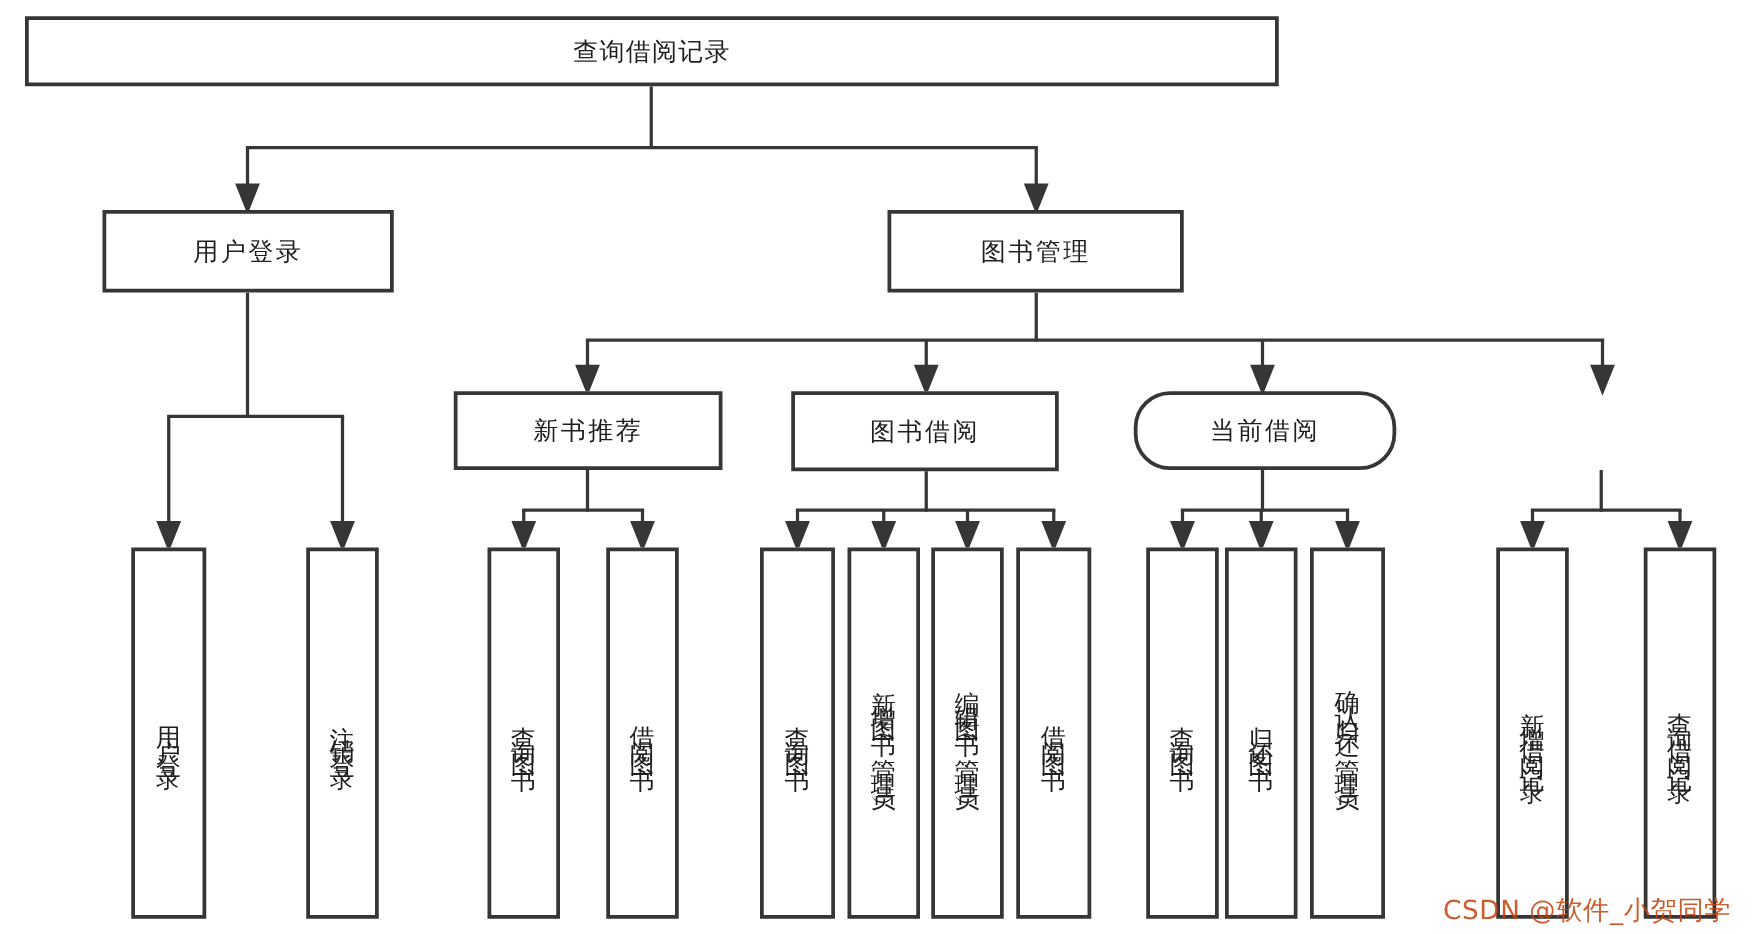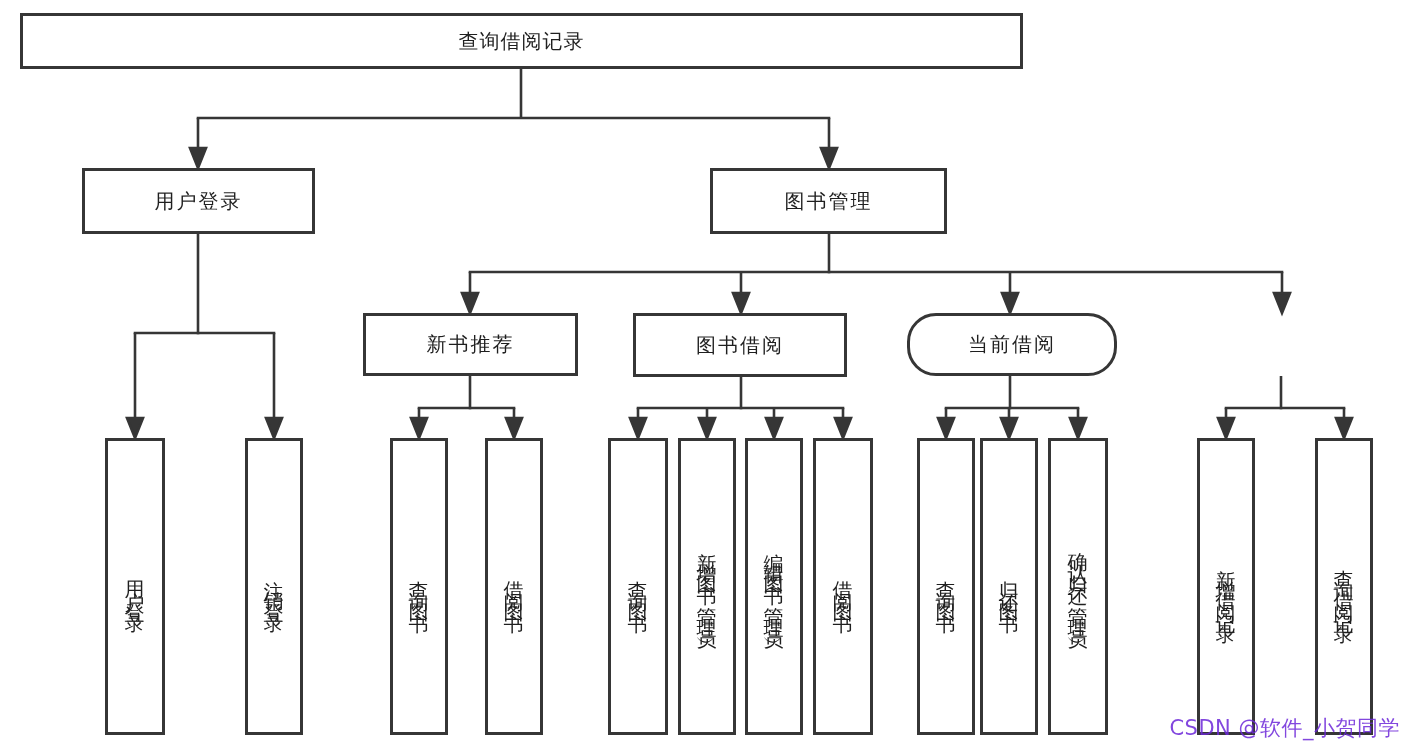--- a/index.html
+++ b/index.html
@@ -42,24 +42,24 @@
   }
   .v-box {
     writing-mode: vertical-rl;
     text-orientation: mixed;
     font-size: 20px;
     letter-spacing: 11px;
     line-height: 1.0;
   }
   .watermark {
     position: absolute;
-    right: 5px;
+    right: 20px;
     bottom: 5px;
     font-size: 21px;
-    color: #6d28d9;
+    color: #c2410c;
     opacity: 0.85;
     letter-spacing: 0.5px;
     white-space: nowrap;
   }
 </style>
 </head>
 <body>
 
 <div class="canvas">
 

